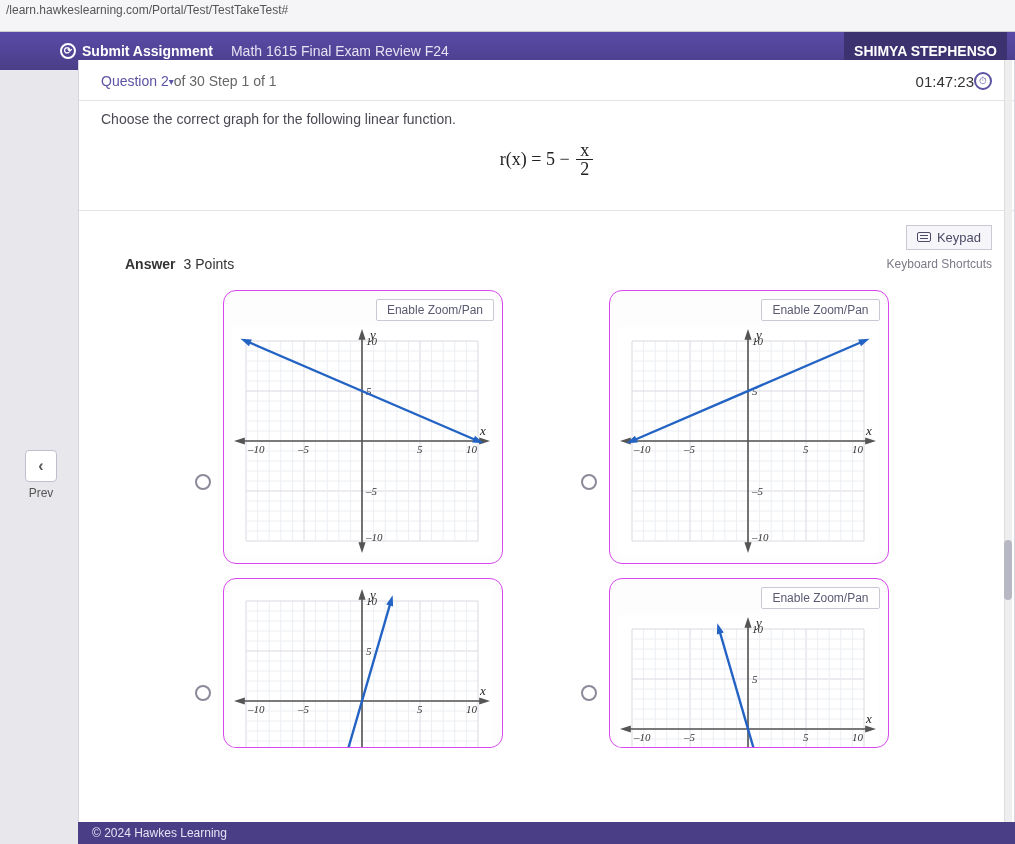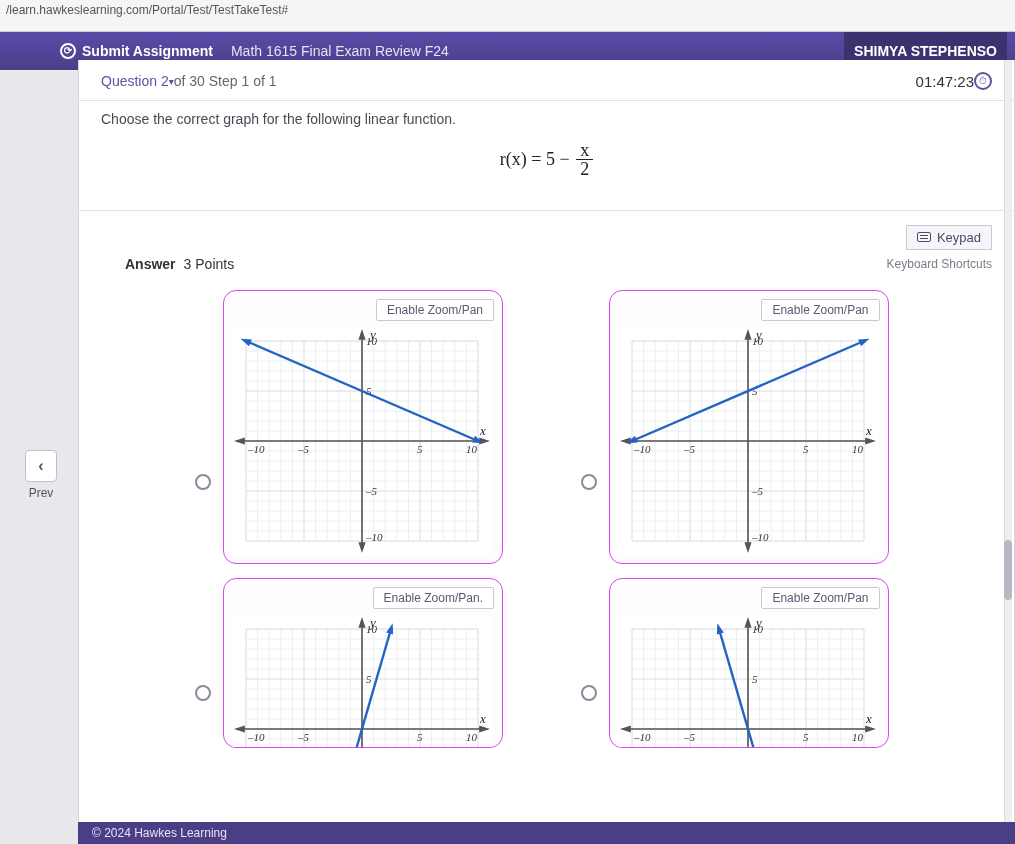--- a/index.html
+++ b/index.html
@@ -332,21 +332,20 @@
             <line class="curve" x1="14" y1="114" x2="246" y2="14"></line>
             <polygon class="curve-arrow" points="8.490055481800884,116.37497608543066 16.99289984272974,108.79975476238012 19.835613902816352,115.39485138178105"></polygon>
             <polygon class="curve-arrow" points="251.50994451819912,11.625023914569347 243.00710015727026,19.200245237619882 240.16438609718364,12.60514861821895"></polygon>
           </svg>
       </div>
 
       <div class="radio-cell" style="padding-top:60px">
           <div class="radio"></div>
         </div>
       <div class="graph-card" style="height:170px;overflow:hidden;">
-        <div class="zoom-row"><button class="zoom-btn">Enable Zoom/Pan.</button></div>
         <svg class="plot" width="260" height="228" viewBox="0 0 260 228">
             <line class="grid-line" x1="14" y1="214" x2="14" y2="14"></line>
             <line class="grid-line" x1="14" y1="214" x2="246" y2="214"></line>
             <line class="grid-sub" x1="25.6" y1="214" x2="25.6" y2="14"></line>
             <line class="grid-sub" x1="14" y1="204" x2="246" y2="204"></line>
             <line class="grid-sub" x1="37.2" y1="214" x2="37.2" y2="14"></line>
             <line class="grid-sub" x1="14" y1="194" x2="246" y2="194"></line>
             <line class="grid-sub" x1="48.8" y1="214" x2="48.8" y2="14"></line>
             <line class="grid-sub" x1="14" y1="184" x2="246" y2="184"></line>
             <line class="grid-sub" x1="60.400000000000006" y1="214" x2="60.400000000000006" y2="14"></line>

